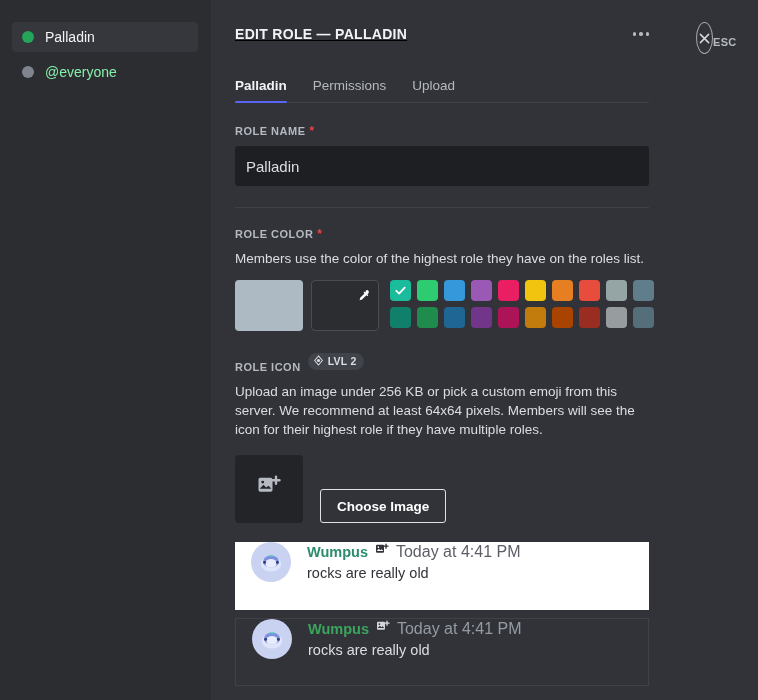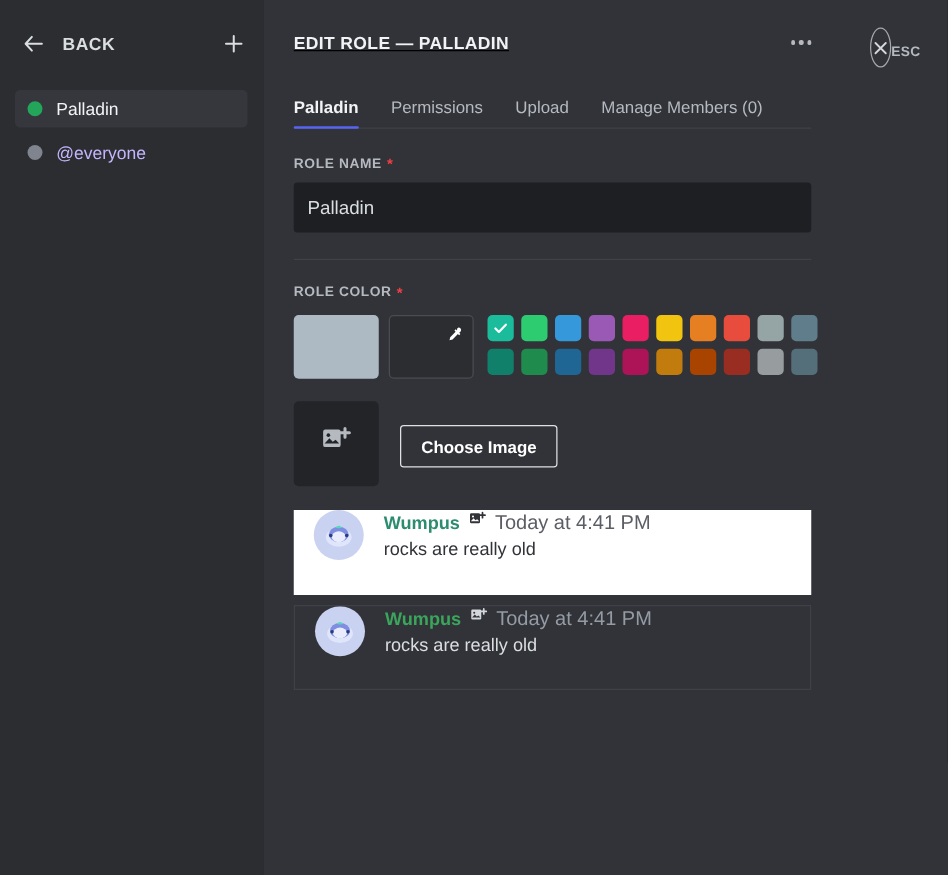--- a/index.html
+++ b/index.html
@@ -37,21 +37,21 @@
     display: flex; align-items: center;
     height: 30px; border-radius: 4px;
     padding: 0 10px; margin-bottom: 5px;
     cursor: pointer;
   }
   .role-item.active { background: #35373c; }
   .role-dot {
     width: 12px; height: 12px; border-radius: 50%;
     flex: 0 0 12px; margin-right: 11px;
   }
-  .role-name-label { font-size: 14px; color: #c4b5fd; }
+  .role-name-label { font-size: 14px; color: #86efac; }
   .role-item.active .role-name-label { color: #f2f3f5; }
 
   
   .main {
     flex: 1; height: 700px;
     background: #313338;
     padding: 22px 0 0 24px;
     position: relative;
     overflow: hidden;
   }
@@ -160,21 +160,21 @@
   }
   .lvl-badge {
     display: inline-flex; align-items: center; gap: 4px;
     background: #41434a; border-radius: 9px;
     padding: 2px 7px 2px 5px;
     font-size: 10.5px; font-weight: bold; color: #dbdee1;
     letter-spacing: 0.3px;
   }
 
   .upload-row {
-    display: flex; align-items: center;
+    display: flex; align-items: flex-end;
     margin-top: 16px; gap: 17px;
   }
   .upload-box {
     width: 68px; height: 68px; border-radius: 4px;
     background: #232428; display: flex;
     align-items: center; justify-content: center;
     flex: 0 0 68px; cursor: pointer;
   }
   .choose-btn {
     height: 34px; padding: 0 16px;
@@ -229,33 +229,20 @@
     font-size: 11px; font-weight: bold; color: #b5bac1;
     margin-top: 7px; letter-spacing: 0.3px;
   }
 </style>
 </head>
 <body>
 
 <div class="app">
 
   <div class="sidebar">
-    <div class="sidebar-head">
-      <span class="back-arrow">
-        <svg width="18" height="18" viewBox="0 0 18 18">
-          <path d="M7.5 3.5 2.5 9l5 5.5M2.8 9H15.5" stroke="#dbdee1" stroke-width="1.6" fill="none" stroke-linecap="round" stroke-linejoin="round"></path>
-        </svg>
-      </span>
-      <span class="back-label">BACK</span>
-      <span class="plus-btn">
-        <svg width="18" height="18" viewBox="0 0 18 18">
-          <path d="M9 2.8v12.4M2.8 9h12.4" stroke="#dbdee1" stroke-width="1.6" stroke-linecap="round"></path>
-        </svg>
-      </span>
-    </div>
 
     <div class="role-list">
       <div class="role-item active">
         <span class="role-dot" style="background:#23a55a"></span>
         <span class="role-name-label">Palladin</span>
       </div>
       <div class="role-item">
         <span class="role-dot" style="background:#80848e"></span>
         <span class="role-name-label">@everyone</span>
       </div>
@@ -271,38 +258,38 @@
           <i></i>
             <i></i>
             <i></i>
         </span>
       </div>
 
       <div class="tabs">
         <div class="tab active">Palladin</div>
         <div class="tab">Permissions</div>
         <div class="tab">Upload</div>
-        <div class="tab">Manage Members (0)</div>
       </div>
 
       <div class="section" style="margin-top:22px">
         <div class="field-label">
           <span>ROLE NAME</span>
           <span class="req-star">*</span>
         </div>
         <input class="role-name-input" value="Palladin" style="">
       </div>
 
       <div class="divider"></div>
 
       <div class="section">
         <div class="field-label">
           <span>ROLE COLOR</span>
           <span class="req-star">*</span>
         </div>
+        <div class="help-text">Members use the color of the highest role they have on the roles list.</div>
 
         <div class="color-area">
           <div class="color-preview" style="background:#aebac3"></div>
           <div class="color-custom">
             <span class="eyedropper">
               <svg width="15" height="15" viewBox="0 0 16 16">
                 <path d="M11.6 1.6a2 2 0 0 1 2.8 2.8l-1.2 1.2 1 1-1.1 1.1-1-1-4.6 4.6-2.6.6.6-2.6 4.6-4.6-1-1 1.1-1.1 1 1z" fill="#ffffff"></path>
               </svg>
             </span>
           </div>
@@ -333,20 +320,33 @@
             <div class="swatch" style="background:#c27c0e"></div>
             <div class="swatch" style="background:#a84300"></div>
             <div class="swatch" style="background:#992d22"></div>
             <div class="swatch" style="background:#979c9f"></div>
             <div class="swatch" style="background:#546e7a"></div>
           </div>
         </div>
       </div>
 
       <div class="section" style="margin-top:18px">
+        <div class="icon-label-row">
+          <span class="field-label">ROLE ICON</span>
+          <span class="lvl-badge">
+            <span>
+              <svg width="11" height="11" viewBox="0 0 12 12">
+                <path d="M6 1 10.2 6 6 11 1.8 6z" fill="none" stroke="#dbdee1" stroke-width="1.1"></path>
+                <circle cx="6" cy="6" r="1.7" fill="#dbdee1"></circle>
+              </svg>
+            </span>
+            <span>LVL 2</span>
+          </span>
+        </div>
+        <div class="help-text">Upload an image under 256 KB or pick a custom emoji from this server. We recommend at least 64x64 pixels. Members will see the icon for their highest role if they have multiple roles.</div>
 
         <div class="upload-row">
           <div class="upload-box">
             <span>
               <svg width="28" height="28" viewBox="0 0 24 24">
                 <path d="M3 5.5A1.5 1.5 0 0 1 4.5 4h9A1.5 1.5 0 0 1 15 5.5v9a1.5 1.5 0 0 1-1.5 1.5h-9A1.5 1.5 0 0 1 3 14.5z" fill="#b5bac1"></path>
                 <circle cx="6.6" cy="7.8" r="1.25" fill="#232428"></circle>
                 <path d="M4 13.6 7.3 10l2.3 2.4L11.6 11l2.4 2.6z" fill="#232428"></path>
                 <path d="M18 3.2v6M15 6.2h6" stroke="#b5bac1" stroke-width="2.1" stroke-linecap="round"></path>
               </svg>

